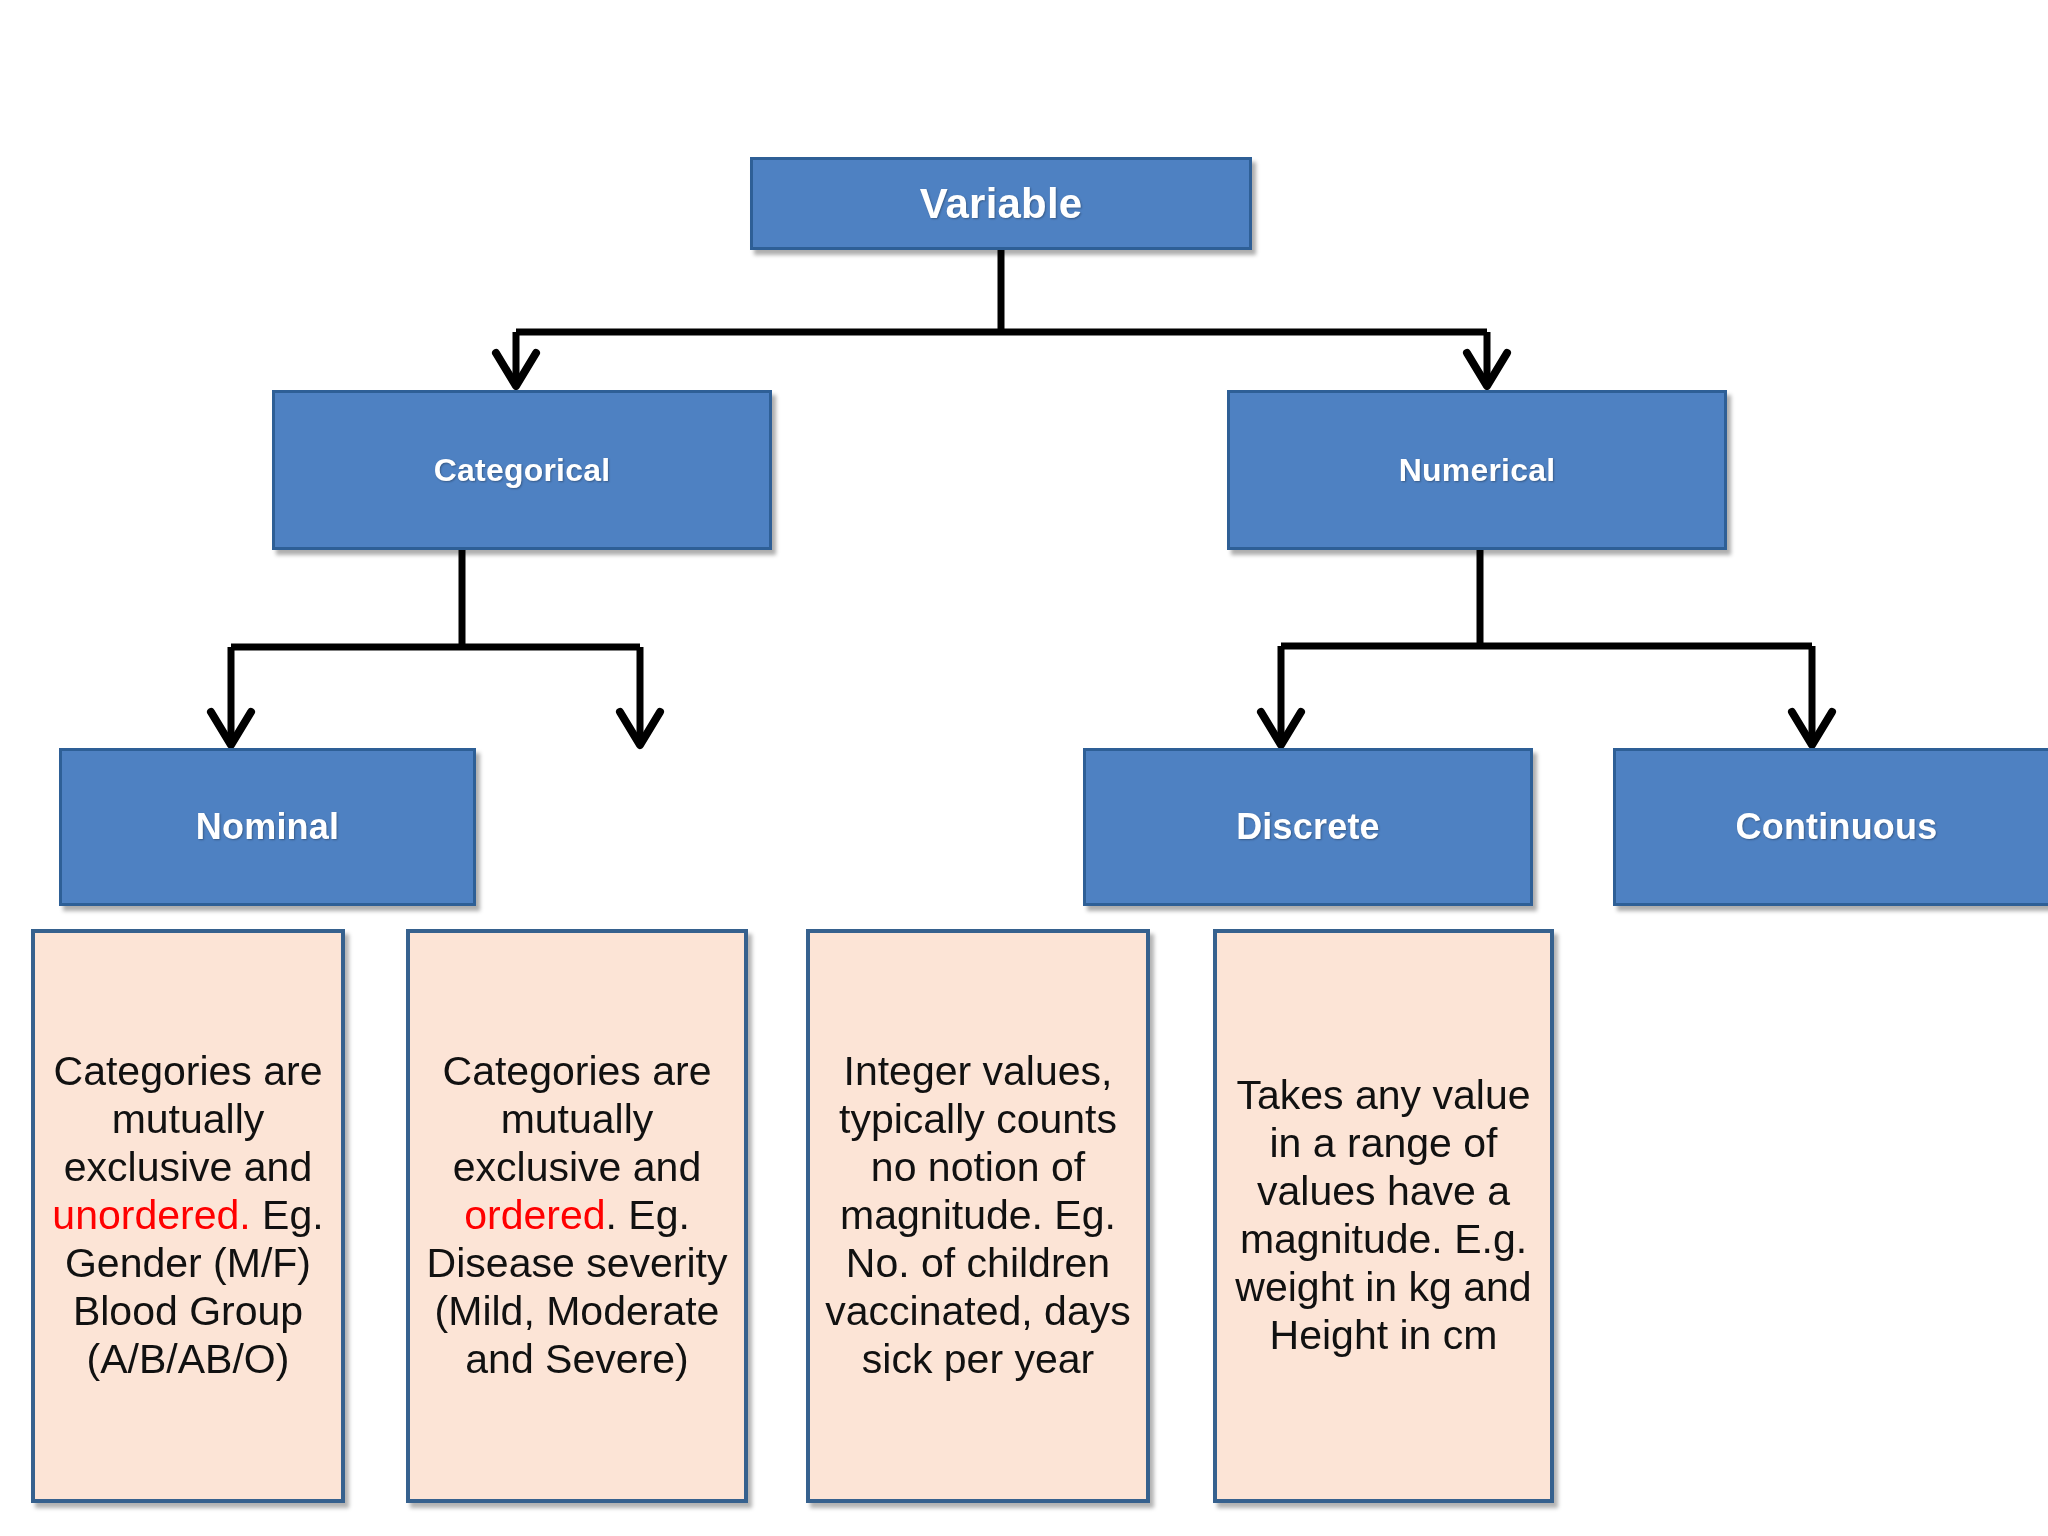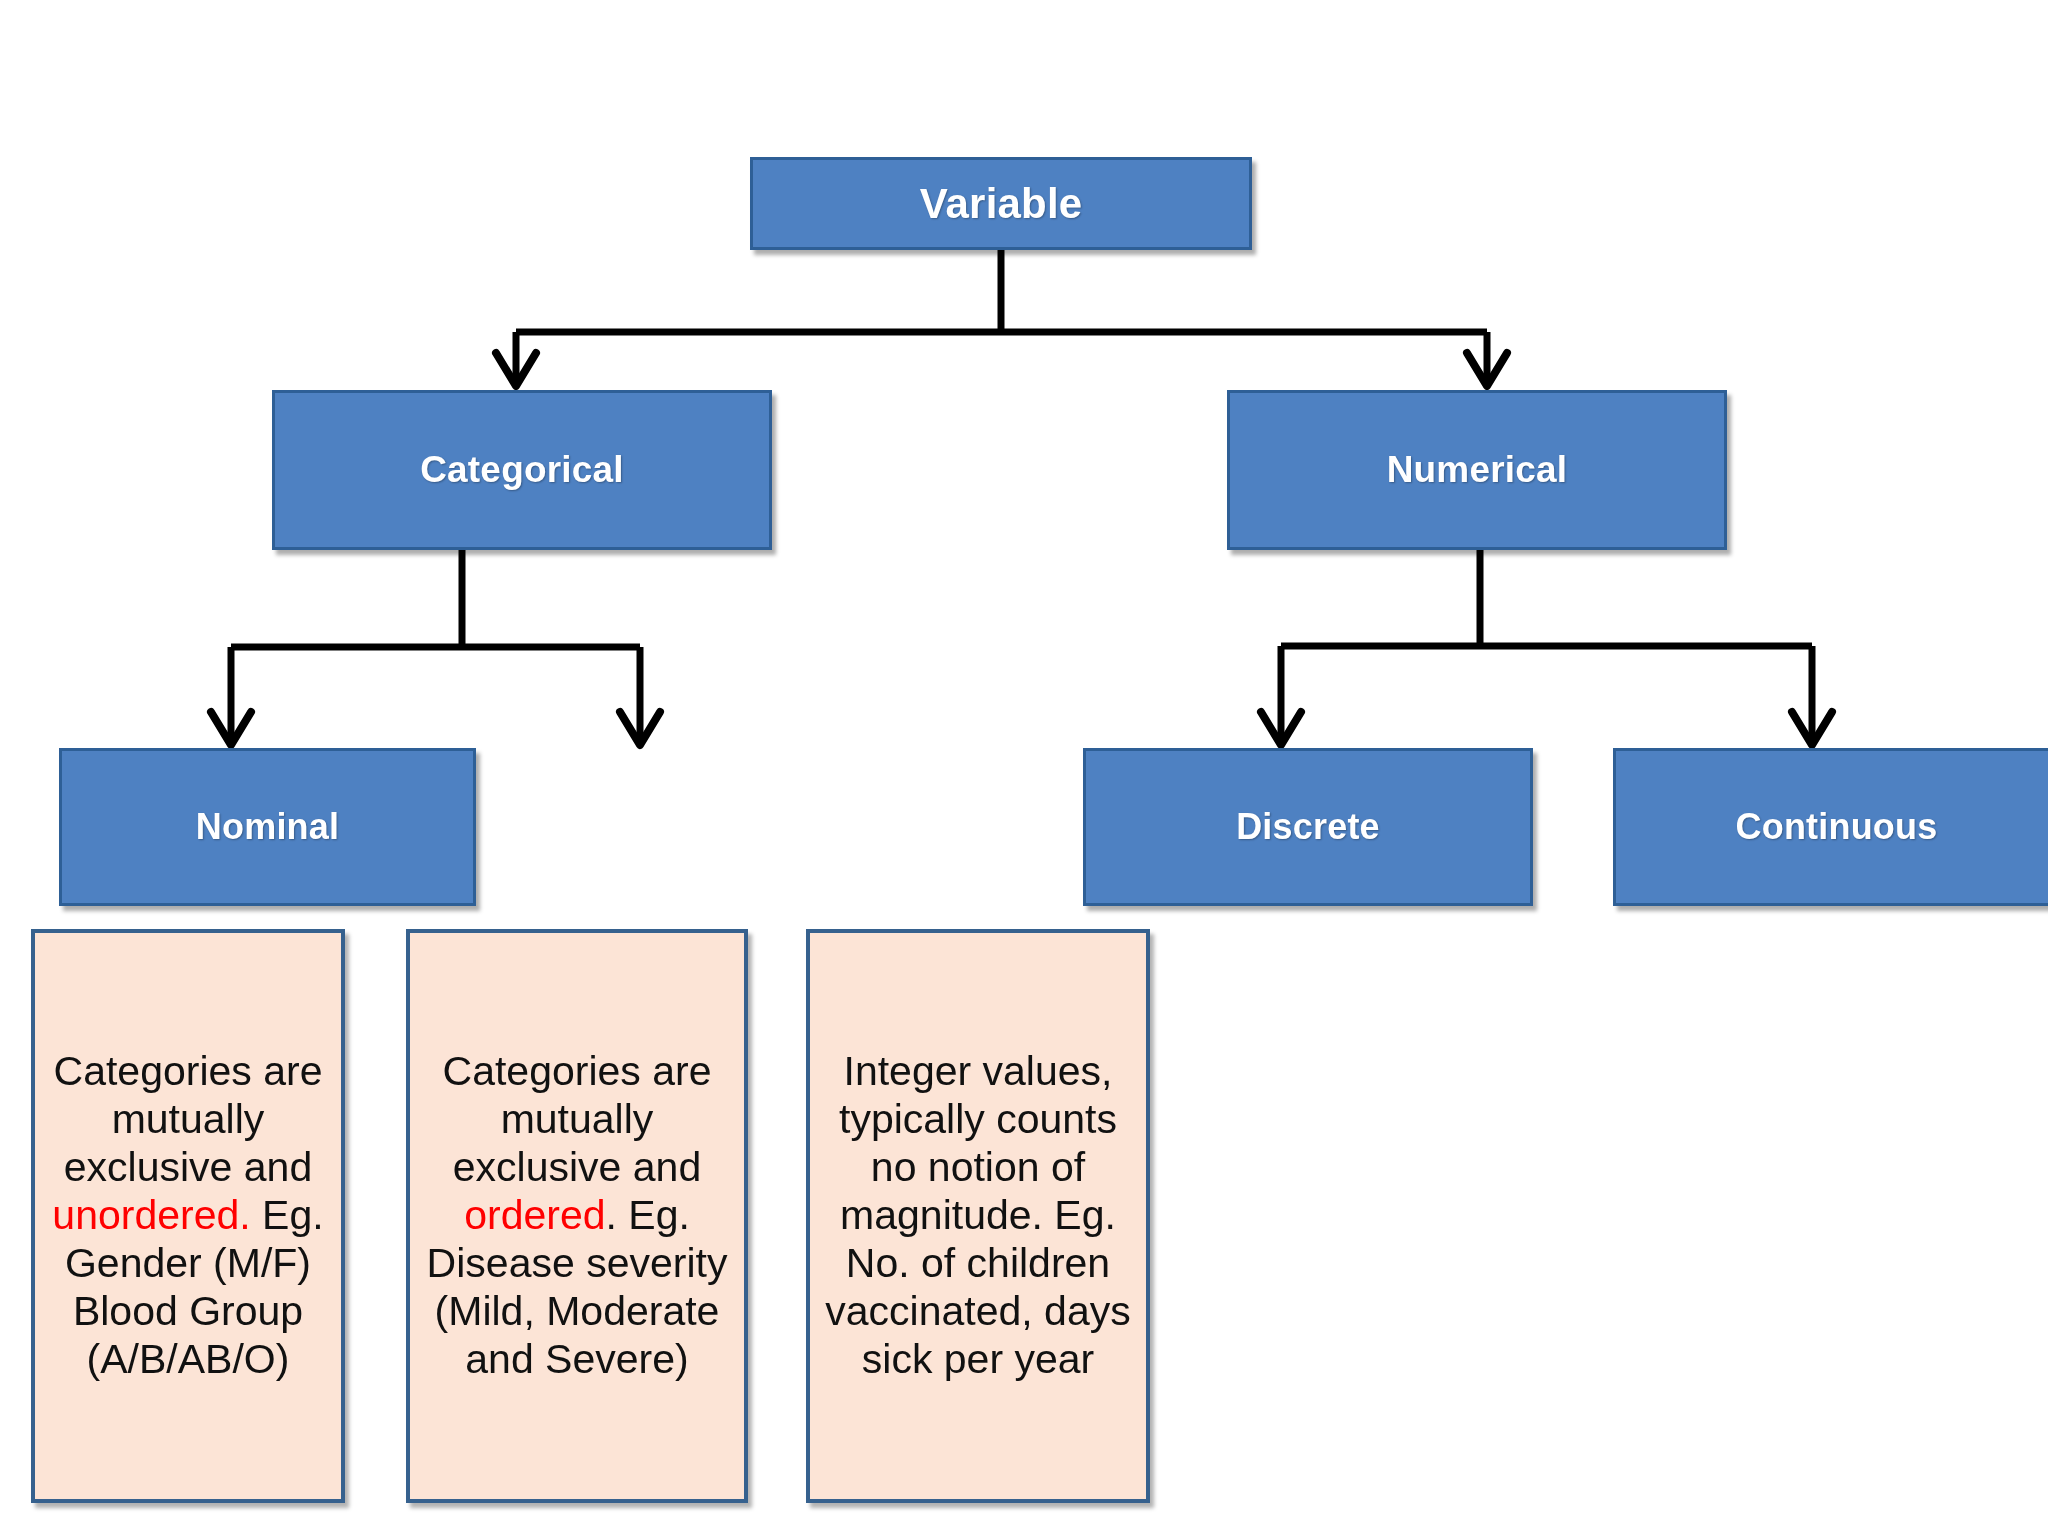--- a/index.html
+++ b/index.html
@@ -40,21 +40,21 @@
     display: flex;
     align-items: center;
     justify-content: center;
     color: #ffffff;
     font-weight: bold;
     letter-spacing: 0.2px;
     text-shadow: 1px 1px 2px rgba(0,0,0,0.30);
     user-select: none;
   }
   .node-l1 { font-size: 42px; }
-  .node-l2 { font-size: 37px; }
+  .node-l2 { font-size: 32px; }
   .node-l3 { font-size: 36px; margin-left: 28px; }
 
   
   .desc {
     position: absolute;
     z-index: 2;
     box-sizing: border-box;
     background: #FCE4D6;
     border: 4px solid #36618E;
     box-shadow: 4px 5px 4px rgba(0,0,0,0.30);
@@ -154,14 +154,17 @@
   </div>
 
   <div class="desc" style="left:406px; top:929px; width:342px; height:574px;">
     <div class="inner"><span>Categories are mutually exclusive and </span><span class="hl">ordered</span><span>. Eg. Disease severity (Mild, Moderate and Severe)</span></div>
   </div>
 
   <div class="desc" style="left:806px; top:929px; width:344px; height:574px;">
     <div class="inner"><span>Integer values, typically counts no notion of magnitude. Eg. No. of children vaccinated, days sick per year</span></div>
   </div>
 
+  <div class="desc" style="left:1213px; top:929px; width:341px; height:574px;">
+    <div class="inner"><span>Takes any value in a range of values have a magnitude. E.g. weight in kg and Height in cm</span></div>
+  </div>
 
 </div>
 
 </body></html>

